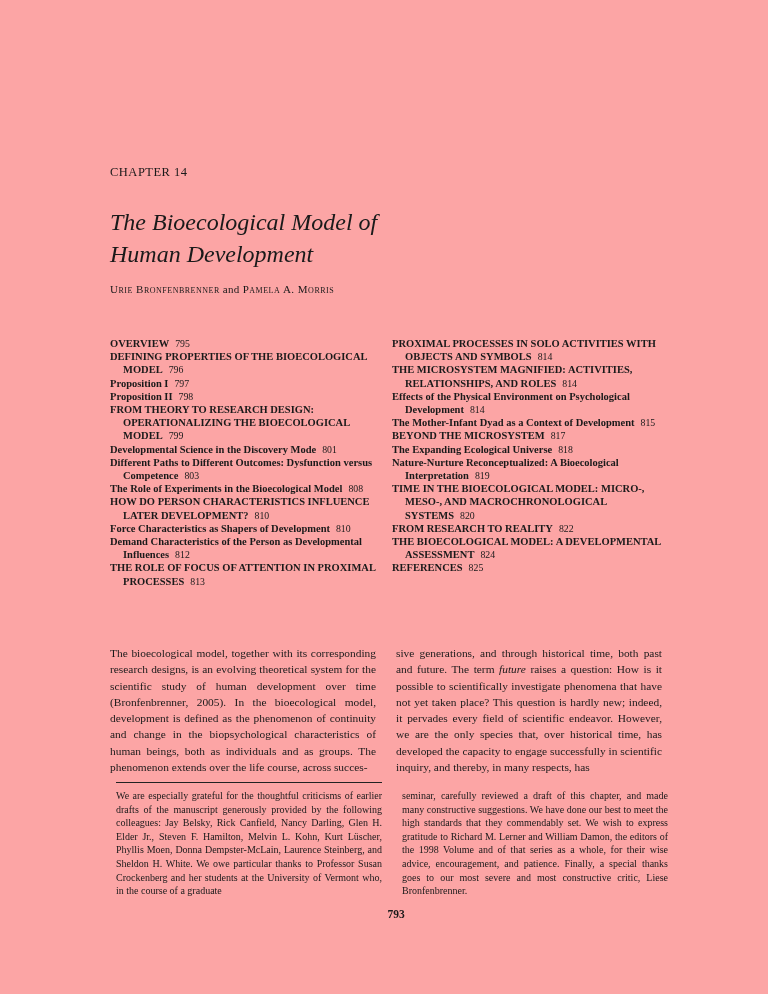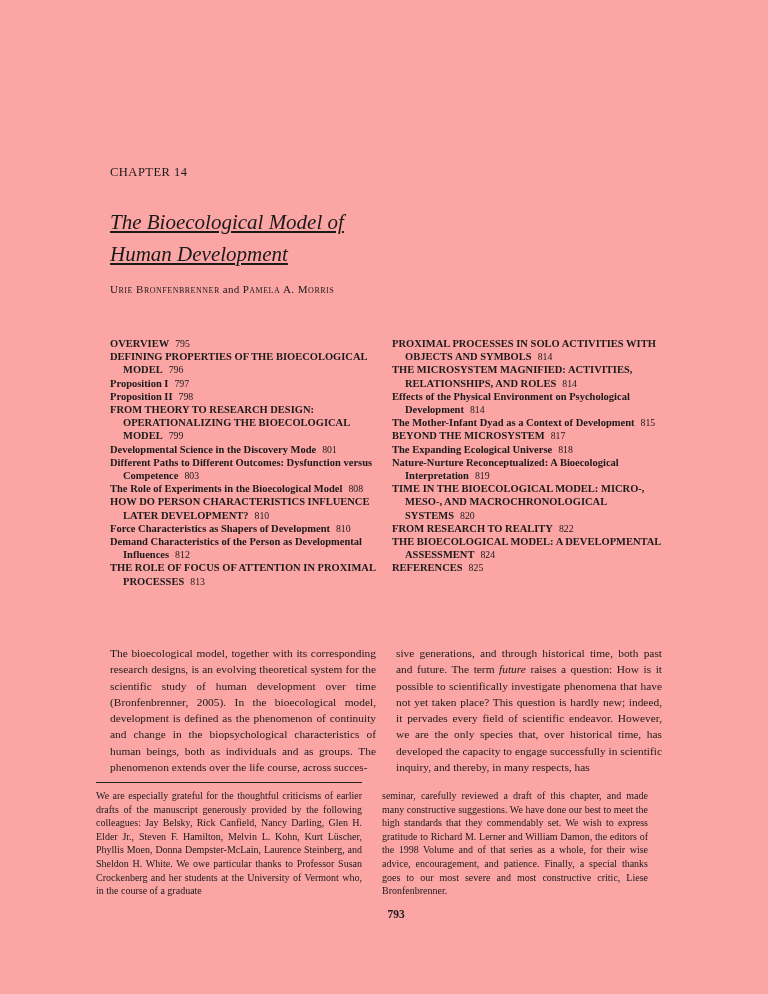--- a/index.html
+++ b/index.html
@@ -16,24 +16,23 @@
   .chapter-label {
     position: absolute;
     top: 165px; left: 110px;
     font-size: 12.5px;
     letter-spacing: 0.5px;
   }
   .title {
     position: absolute;
     top: 206px; left: 110px;
     font-style: italic;
-    font-size: 21px;
+    font-size: 24px;
     line-height: 32px;
     font-weight: normal;
-    text-decoration: underline;
   }
   .authors {
     position: absolute;
     top: 283px; left: 110px;
     font-size: 11px;
     letter-spacing: 0.3px;
   }
   .authors .sc { font-variant: small-caps; letter-spacing: 0.5px; font-family: Liberation Serif, serif; }
   .toc {
     position: absolute;
@@ -58,21 +57,21 @@
     width: 552px;
     display: grid;
     grid-template-columns: 266px 266px;
     column-gap: 20px;
     font-size: 11.4px;
     line-height: 16.3px;
     text-align: justify;
   }
   .footnotes {
     position: absolute;
-    top: 782px; left: 96px;
+    top: 782px; left: 116px;
     width: 552px;
     display: grid;
     grid-template-columns: 266px 266px;
     column-gap: 20px;
     font-size: 10px;
     line-height: 13.6px;
     text-align: justify;
   }
   .footnote-left { border-top: 1px solid #222; padding-top: 6px; }
   .footnote-right { padding-top: 7px; }

